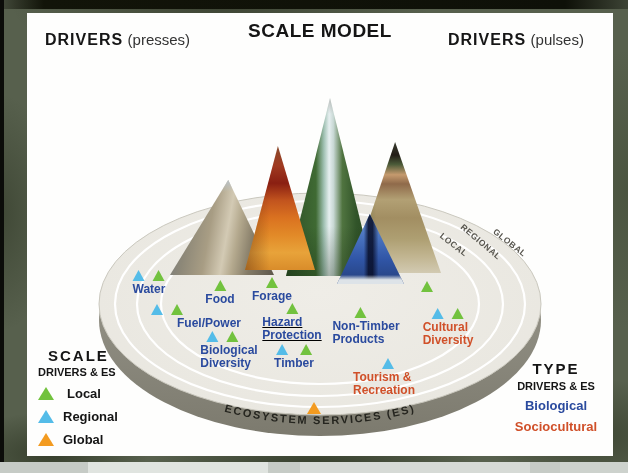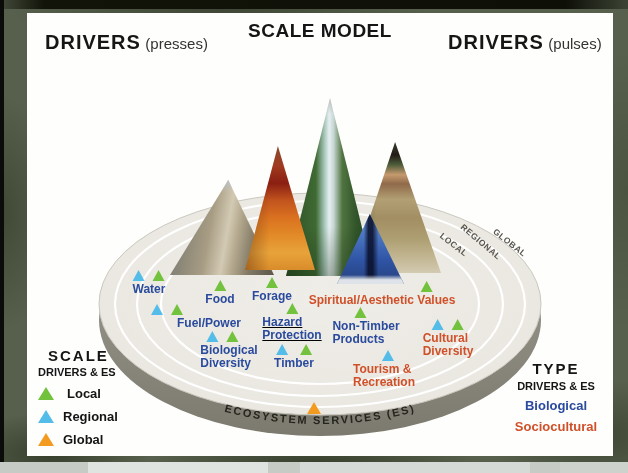--- a/index.html
+++ b/index.html
@@ -22,21 +22,21 @@
   .seg{position:absolute;top:0;height:11px;}
   .seg.a{left:88px;width:180px;background:#e0e4e0;}
   .seg.b{left:300px;width:230px;background:#d6dad6;}
   .seg.c{left:560px;width:68px;background:#cdd2cd;}
 
   .panel{position:absolute;left:27px;top:13px;width:586px;height:443px;background:#fefefd;}
 
   .title{position:absolute;left:320px;top:20px;transform:translateX(-50%);
     font-size:19px;font-weight:bold;letter-spacing:.5px;color:#151515;white-space:nowrap;z-index:7;}
   .drv{position:absolute;top:31px;white-space:nowrap;z-index:7;}
-  .drv .w{font-size:20px;font-weight:bold;letter-spacing:1px;color:#161616;}
+  .drv .w{font-size:16px;font-weight:bold;letter-spacing:1px;color:#161616;}
   .drv .q{font-size:15px;color:#333;}
   .drv.left{left:45px;}
   .drv.right{left:448px;}
 
   .disc{position:absolute;left:0;top:0;z-index:1;}
   .disc text{font-family:"Liberation Sans",sans-serif;}
   .ring-label{font-size:8.5px;font-weight:bold;letter-spacing:.6px;fill:#57554e;}
   .es-text{font-size:11px;font-weight:bold;letter-spacing:1.8px;fill:#25251f;}
 
   .mtn{position:absolute;}
@@ -77,24 +77,24 @@
   .svc.biophysical .svc-label{color:var(--c-bio);}
   .svc.sociocultural .svc-label{color:var(--c-socio);}
   .svc.two{text-align:left;}
   .svc-0{left:149px;top:270px;}
   .svc-1{left:220px;top:280px;}
   .svc-2{left:272px;top:277px;}
   .svc-3{left:382px;top:281px;} .svc-3 .markers{transform:translateX(45px);}
   .svc-4{left:209px;top:304px;} .svc-4 .markers{transform:translateX(-42px);}
   .svc-5{left:292px;top:303px;text-decoration:underline;}
   .svc-6{left:366px;top:307px;} .svc-6 .markers{transform:translateX(-6px);}
-  .svc-7{left:448px;top:319px;}
+  .svc-7{left:448px;top:308px;}
   .svc-8{left:229px;top:331px;} .svc-8 .markers{transform:translateX(-7px);}
   .svc-9{left:294px;top:344px;} .svc-9 .markers{gap:12px;}
-  .svc-10{left:384px;top:350px;} .svc-10 .markers{transform:translateX(4px);}
+  .svc-10{left:384px;top:358px;} .svc-10 .markers{transform:translateX(4px);}
 
   .es-marker{position:absolute;left:314px;top:402px;transform:translateX(-50%);z-index:8;
     border-left:7.5px solid transparent;border-right:7.5px solid transparent;border-bottom:12px solid #f39b20;}
 
   .legend{position:absolute;z-index:9;}
   .legend-scale{left:38px;top:347px;width:140px;}
   .legend-scale .lg-title{font-size:15px;font-weight:bold;letter-spacing:2px;color:#151515;margin-left:10px;}
   .legend-scale .lg-sub{font-size:11px;font-weight:bold;color:#151515;margin-top:2px;}
   .lg-row{display:flex;align-items:center;gap:9px;margin-top:8px;}
   .lg-row .tri{border-left-width:8px;border-right-width:8px;border-bottom-width:13px;}
@@ -163,21 +163,20 @@
   <div class="svc svc-2 biophysical">
       <div class="markers">
         <span class="tri" style="border-bottom-color: rgb(114, 194, 62);"></span>
       </div>
       <div class="svc-label">Forage</div>
     </div>
   <div class="svc svc-3 sociocultural">
       <div class="markers">
         <span class="tri" style="border-bottom-color: rgb(114, 194, 62);"></span>
       </div>
-      <div class="svc-label">Spiritual/Aesthetic Values</div>
     </div>
   <div class="svc svc-4 biophysical">
       <div class="markers">
         <span class="tri" style="border-bottom-color: rgb(84, 188, 232);"></span>
         <span class="tri" style="border-bottom-color: rgb(114, 194, 62);"></span>
       </div>
       <div class="svc-label">Fuel/Power</div>
     </div>
   <div class="svc svc-5 two biophysical">
       <div class="markers">

